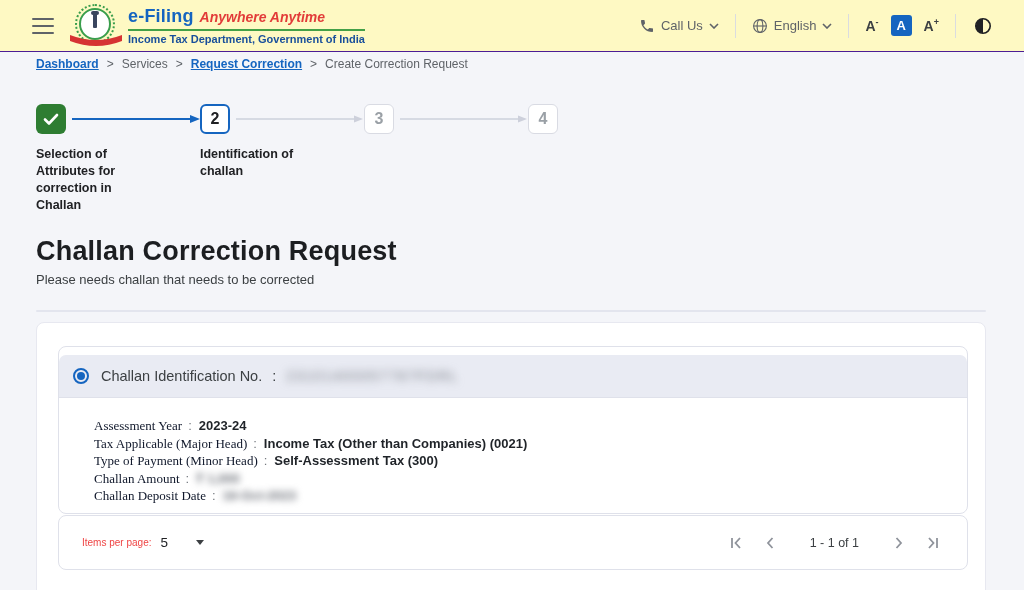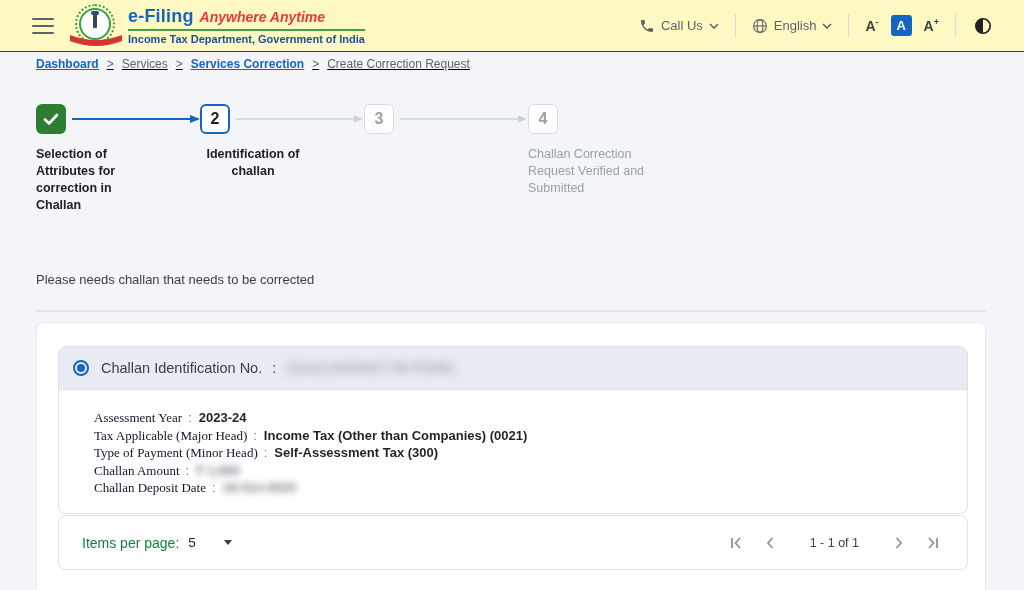--- a/index.html
+++ b/index.html
@@ -34,69 +34,69 @@
   .hr-item { display:flex; align-items:center; gap:6px; cursor:pointer; }
   .hr-sep { width:1px; height:24px; background:#dadce0; margin:0 16px; }
   .font-btn { font-size:14px; font-weight:700; color:#3c4043; cursor:pointer; position:relative; }
   .font-btn sup { font-size:9px; font-weight:700; }
   .font-btn-active { width:21px; height:21px; background:#1565c0; color:#fff; border-radius:3px;
                      display:flex; align-items:center; justify-content:center; font-size:13px; font-weight:700;
                      margin:0 12px; cursor:pointer; }
   .icon { display:inline-flex; }
 
   
-  .breadcrumb { position:absolute; top:57px; left:36px; display:flex; align-items:center; gap:8px; font-size:12px;text-decoration:underline; }
+  .breadcrumb { position:absolute; top:57px; left:36px; display:flex; align-items:center; gap:8px; font-size:12px; }
   .crumb-link { color:#1565c0; font-weight:700; text-decoration:underline; cursor:pointer; }
   .crumb-text { color:#5f6368; }
   .crumb-sep { color:#5f6368; }
 
   
   .stepper { position:absolute; top:104px; left:36px; display:flex; }
   .step { position:relative; width:164px; }
   .step-box { width:30px; height:30px; border-radius:6px; display:flex; align-items:center; justify-content:center;
               font-size:16px; font-weight:700; background:#fff; }
   .step-box.completed { background:#2e7d32; border:none; }
   .step-box.active { border:2px solid #1565c0; color:#202124; }
   .step-box.upcoming { border:1px solid #d9dbe3; color:#9aa0a6; }
   .connector { position:absolute; left:36px; top:10px; }
   .step-label { margin-top:12px; font-size:12.5px; line-height:17px; font-weight:700; color:#202124; }
   .step-label.dim { color:#9aa0a6; font-weight:500; }
-  .lbl-w1 { width:118px; } .lbl-w2 { width:106px;text-align:center; } .lbl-w3 { width:122px; } .lbl-w4 { width:136px; }
+  .lbl-w1 { width:118px; } .lbl-w2 { width:106px; } .lbl-w3 { width:122px; } .lbl-w4 { width:136px; }
 
   
   .page-title { position:absolute; top:236px; left:36px; font-size:27px; font-weight:700; color:#1c1e21; letter-spacing:.2px; }
   .page-subtitle { position:absolute; top:272px; left:36px; font-size:13px; color:#3c4043; }
   .title-divider { position:absolute; top:310px; left:36px; width:950px; height:2px; background:#e3e5ee; border-radius:1px; }
 
   
   .outer-card { position:absolute; top:322px; left:36px; width:950px; height:300px; background:#fff;
                 border:1px solid #e7e8f0; border-radius:8px 8px 0 0; }
 
   
   .challan-card { position:absolute; top:23px; left:21px; width:910px; height:168px;
                   border:1px solid #dfe1ea; border-radius:8px; background:#fff; }
   .challan-head { height:43px; background:#e9ebf3; border-radius:7px 7px 0 0; display:flex; align-items:center;
-                  padding-left:14px; border-bottom:1px solid #dfe1ea; }
+                  padding-left:14px; border-bottom:1px solid #dfe1ea;margin-top:8px; }
   .radio { width:16px; height:16px; border:2px solid #1565c0; border-radius:50%; position:relative; flex:0 0 auto; cursor:pointer; }
   .radio::after { content:""; position:absolute; inset:2px; background:#1565c0; border-radius:50%; }
   .challan-head-label { margin-left:12px; font-size:14.5px; color:#3c4043; }
   .challan-head-colon { margin:0 10px 0 10px; color:#3c4043; font-size:14.5px; }
   .cin-value { font-size:14px; color:#7c8089; letter-spacing:1.5px; filter:blur(4px); user-select:none; }
 
   .challan-body { padding:19px 0 0 35px; }
   .detail-row { display:flex; font-size:13px; line-height:17.5px; }
   .detail-label { color:#0f172a;font-family:Liberation Serif, serif; }
   .detail-colon { color:#75797f; margin:0 7px 0 6px; }
   .detail-value { color:#1f2328; font-weight:700; }
   .detail-value.redacted { filter:blur(3.5px); color:#6f737b; user-select:none; }
 
   
   .paginator { position:absolute; top:192px; left:21px; width:910px; height:55px; border:1px solid #dfe1ea;
                border-radius:8px; background:#fff; display:flex; align-items:center; padding:0 20px 0 23px; }
-  .ipp-label { font-size:14px; color:#15803d; }
+  .ipp-label { font-size:10px; color:#ef4444; }
   .ipp-value { font-size:13.5px; color:#202124; margin-left:9px; }
   .ipp-caret { width:0; height:0; border-left:4.5px solid transparent; border-right:4.5px solid transparent;
                border-top:5px solid #3c4043; margin-left:28px; cursor:pointer; }
   .pag-right { margin-left:auto; display:flex; align-items:center; }
   .pag-btn { display:flex; align-items:center; justify-content:center; width:28px; height:28px; cursor:pointer; }
   .range-label { font-size:12.5px; color:#3c4043; margin:0 26px; }
   .gap14 { width:6px; }
 </style>
 </head>
 <body>
@@ -178,21 +178,21 @@
         </svg>
       </div>
     </div>
   </div>
 
   <div class="breadcrumb">
     <span class="crumb-link">Dashboard</span>
     <span class="crumb-sep">&gt;</span>
     <span class="crumb-text">Services</span>
     <span class="crumb-sep">&gt;</span>
-    <span class="crumb-link">Services Correction</span>
+    <span class="crumb-link">Request Correction</span>
     <span class="crumb-sep">&gt;</span>
     <span class="crumb-text">Create Correction Request</span>
   </div>
 
   <div class="stepper">
     <div class="step">
       <div class="step-box completed">
         <svg width="16" height="13" viewBox="0 0 16 13">
           <polyline points="2,6.5 6,10.5 14,2" fill="none" stroke="#ffffff" stroke-width="2.6" stroke-linecap="round" stroke-linejoin="round"></polyline>
         </svg>
@@ -213,24 +213,24 @@
     </div>
     <div class="step">
       <div class="step-box upcoming">3</div>
       <svg class="connector" width="128" height="10">
         <line x1="0" y1="5" x2="119" y2="5" stroke="#cdd0db" stroke-width="1.6"></line>
         <polygon points="118,1.5 127,5 118,8.5" fill="#cdd0db"></polygon>
       </svg>
     </div>
     <div class="step">
       <div class="step-box upcoming">4</div>
-      <div class="step-label dim lbl-w4">Challan Correction Request Verified and Submitted</div>
     </div>
   </div>
 
+  <div class="page-title">Challan Correction Request</div>
   <div class="page-subtitle">Please needs challan that needs to be corrected</div>
   <div class="title-divider"></div>
 
   <div class="outer-card">
 
     <div class="challan-card">
       <div class="challan-head">
         <div class="radio"></div>
         <span class="challan-head-label">Challan Identification No.</span>
         <span class="challan-head-colon">:</span>

